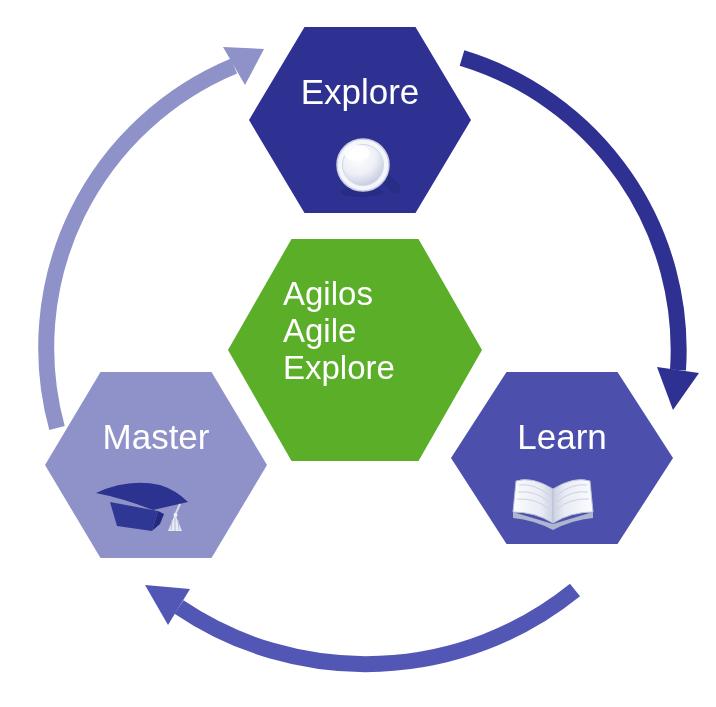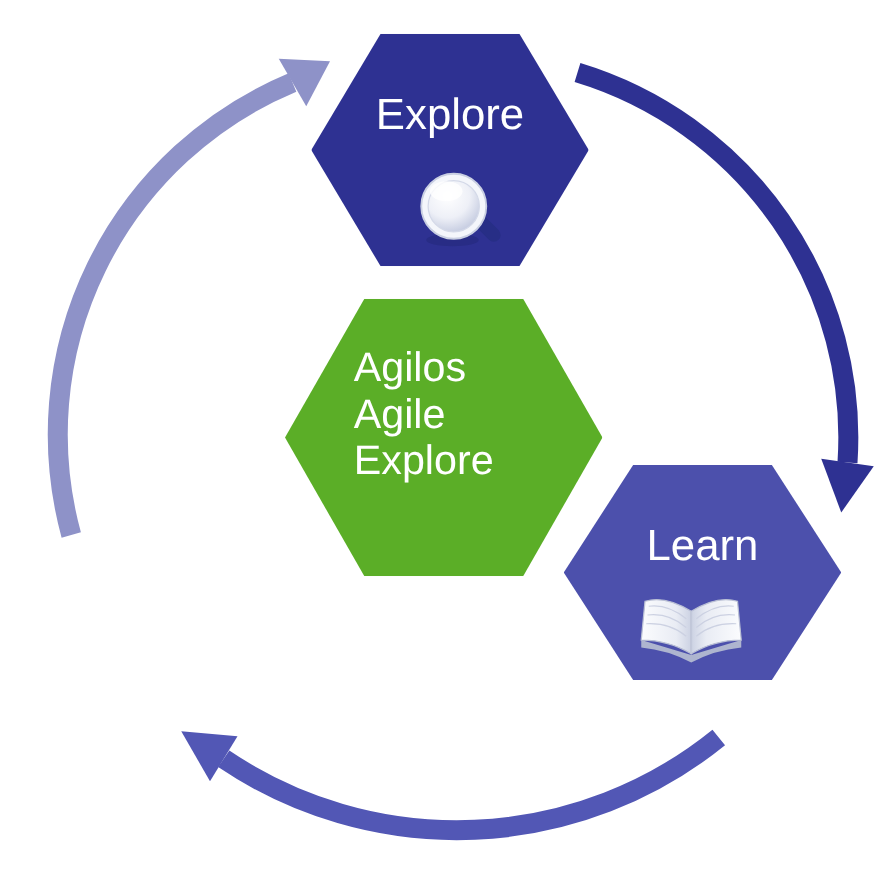--- a/index.html
+++ b/index.html
@@ -88,20 +88,32 @@
       </defs>
       <path d="M5 37 L45 49 L85 37 L85 43 Q64 45 45 55 Q26 45 5 43 Z" fill="#aeb5cf"></path>
       <path d="M45 14 Q24 1 8 6 L5 37 Q27 37 45 48 Z" fill="url(#pgL)" stroke="#b9bfd4" stroke-width="1"></path>
       <path d="M45 14 Q66 1 82 6 L85 37 Q63 37 45 48 Z" fill="url(#pgR)" stroke="#b9bfd4" stroke-width="1"></path>
       <path d="M41 20 Q26 8 11 10 M41 27 Q27 15 10 17 M41 34 Q28 23 9 24" stroke="#ccd1e2" stroke-width="1" fill="none"></path>
       <path d="M49 20 Q64 8 79 10 M49 27 Q63 15 80 17 M49 34 Q62 23 81 24" stroke="#ccd1e2" stroke-width="1" fill="none"></path>
       <path d="M45 14 L45 48" stroke="#c2c8da" stroke-width="1.5"></path>
     </svg>
   </div>
 
+  <div class="hex hex-master">
+    <div class="hex-label">Master</div>
+    <svg class="node-icon icon-cap" width="105" height="64" viewBox="0 0 105 64">
+      <path d="M18 28 L66 37 L60 57 L25 52 Z" fill="#2f3795"></path>
+      <path d="M66 37 L60 57 L68 50 L72 40 Z" fill="#232a7e"></path>
+      <path d="M4 19 Q36 4 68 11 Q84 16 96 28 L61 36 Q30 24 4 19 Z" fill="#2b3290"></path>
+      <line x1="88" y1="30" x2="83" y2="41" stroke="#d7dbe9" stroke-width="2"></line>
+      <circle cx="83.5" cy="41" r="2" fill="#eef0f7"></circle>
+      <path d="M83 40 L90 57 L76 57 Z" fill="#e8eaf3"></path>
+      <path d="M80 46 L79 56 M83 44 L83 57 M86 46 L87 56" stroke="#b6bdd4" stroke-width="1" fill="none"></path>
+    </svg>
+  </div>
 
   <div class="hex hex-center">
     <div class="center-text">
       <div>Agilos</div>
       <div>Agile</div>
       <div>Explore</div>
     </div>
   </div>
 
 </div>

